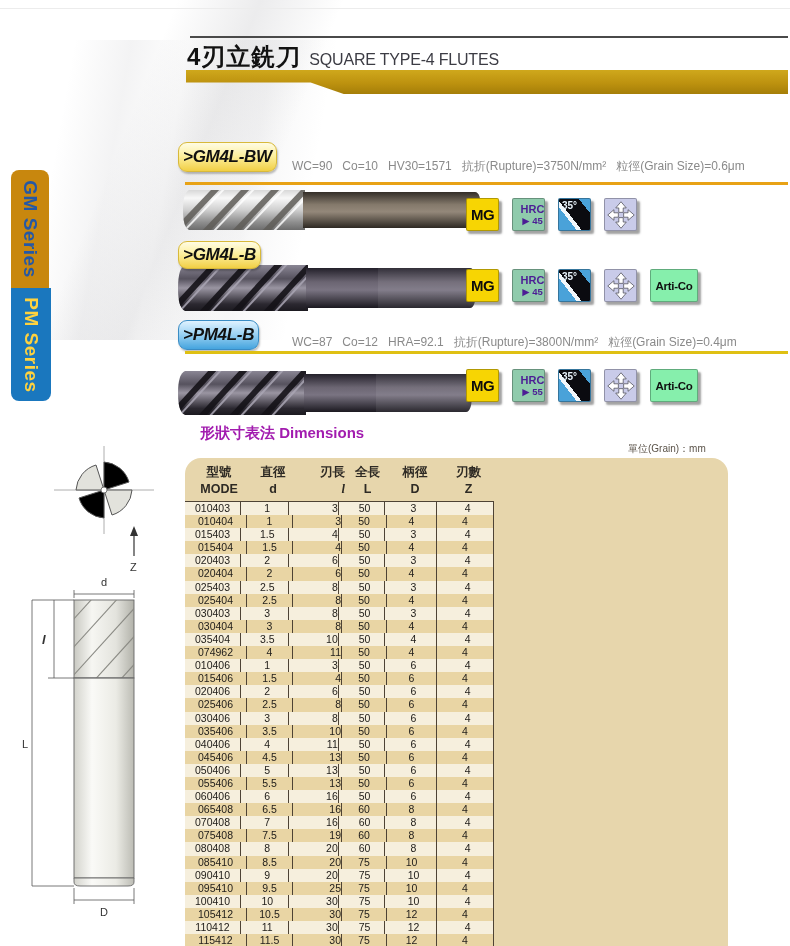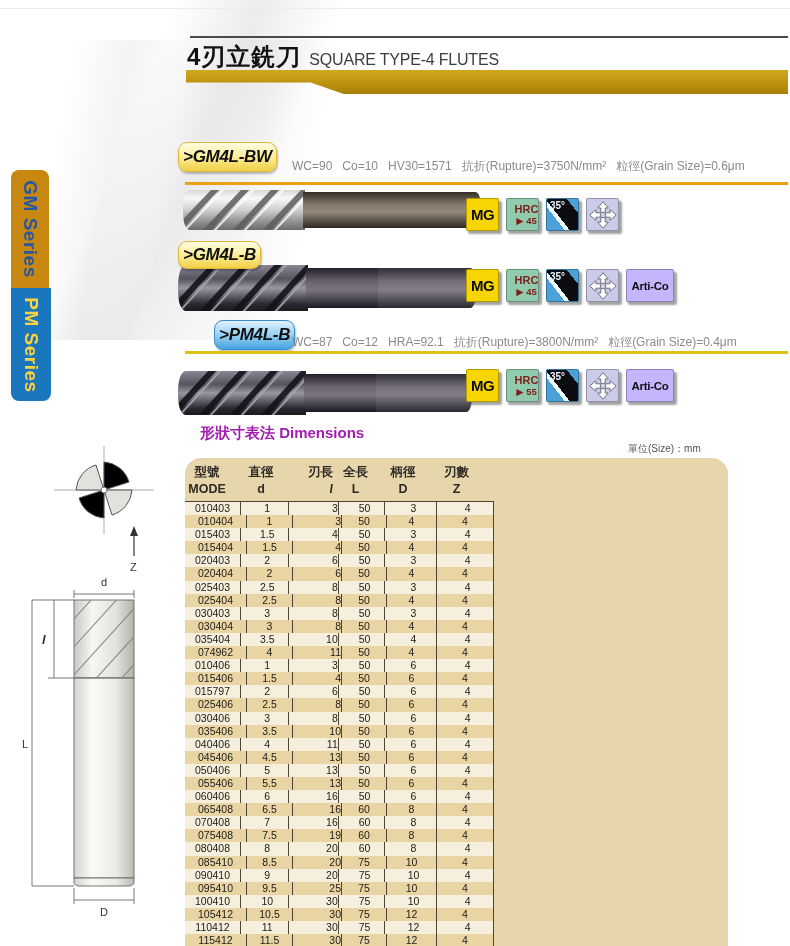--- a/index.html
+++ b/index.html
@@ -41,40 +41,40 @@
   .ptab.blue{background:linear-gradient(#dff2ff 0%,#9fd4f4 45%,#45a4de 100%);border:1px solid #3a8cc4;}
 
   .spec{position:absolute;font-size:12px;color:#8a8a8a;white-space:pre;letter-spacing:0;}
   .rule{position:absolute;left:185px;width:603px;height:3px;}
   #rule1{top:182px;background:#e8a215;}
   #rule3{top:351px;background:#dfc013;}
 
   .mill{position:absolute;}
 
   
-  .icon-row{position:absolute;left:466px;display:flex;gap:7px;}
+  .icon-row{position:absolute;left:466px;display:flex;gap:13px;}
   .badge{position:relative;width:33px;height:33px;border:1px solid rgba(0,0,0,.28);border-radius:2px;
     box-shadow:2.5px 3px 2px rgba(70,70,70,.5);display:flex;flex-direction:column;align-items:center;justify-content:center;box-sizing:border-box;}
   .badge-mg{background:#f7d503;font-weight:900;font-size:15px;color:#0c0c0c;letter-spacing:-.5px;}
-  .badge-hrc{background:#8fcbac;color:#7f1d1d;padding-left:8px;}
+  .badge-hrc{background:#8fcbac;color:#4c1d95;padding-left:8px;}
   .badge-hrc .t1{font-weight:900;font-size:11px;line-height:11px;}
   .badge-hrc .t2{font-weight:bold;font-size:9.5px;line-height:11px;}
   .badge-angle{background:#4aa2d9;overflow:hidden;}
   .badge-angle .stripe{position:absolute;inset:0;
     background:linear-gradient(52deg,rgba(0,0,0,0) 32%,#f2f7fb 32%,#f2f7fb 41%,#0b0b10 41%,#0b0b10 80%,rgba(0,0,0,0) 80%);}
   .badge-angle .angle-txt{position:absolute;left:3px;top:1px;color:#eaf4fc;font-size:10px;font-weight:bold;}
   .badge-cross{background:#c9cbe9;}
   .badge-cross svg{width:30px;height:30px;}
-  .badge-artico{background:#c4b5fd;width:48px;font-weight:900;font-size:11.5px;color:#101010;letter-spacing:-.3px;}
+  .badge-artico{background:#86efac;width:48px;font-weight:900;font-size:11.5px;color:#101010;letter-spacing:-.3px;}
 
   
   #dim-heading{position:absolute;left:200px;top:424px;font-size:15px;font-weight:bold;color:#a21caf;}
   #dim-unit{position:absolute;left:628px;top:442px;font-size:10px;color:#5a5248;}
   #dim-panel{position:absolute;left:185px;top:458px;width:543px;height:488px;background:#e7d6ac;border-radius:16px 16px 0 0;}
-  #dim-header{position:absolute;left:176px;top:464px;width:309px;}
+  #dim-header{position:absolute;left:188px;top:464px;width:309px;}
   .hrow{display:flex;}
   .hcell{text-align:center;font-weight:bold;color:#2e2a24;font-size:12.5px;line-height:17px;box-sizing:border-box;}
   .hcell.it{font-style:italic;font-family:"Liberation Serif",serif;}
   #dim-body{position:absolute;left:185px;top:501px;width:309px;border-top:1px solid #4e4335;}
   .trow{display:flex;height:13.1px;}
   .trow.even{background:#f6efdd;gap:6px;}
   .trow.odd{background:#e9d5a4;}
   .tcell{box-sizing:border-box;border-right:1px solid #4e4335;text-align:center;
     font-size:10.5px;line-height:13.1px;color:#23201c;}
   .c0{width:62px;}.c1{width:46px;}.c2{width:49px;text-align:right;}.c3{width:45px;}.c4{width:50px;}.c5{width:57px;}
@@ -229,21 +229,21 @@
             <path d="M2 17 L9 11 V14.5 H14 V19.5 H9 V23 Z"></path>
             <path d="M32 17 L25 23 V19.5 H20 V14.5 H25 V11 Z"></path>
           </g>
         </svg>
       </div>
       <div class="badge badge-artico">
         <span>Arti-Co</span>
       </div>
     </div>
 
-  <div class="ptab blue" style="top:320px;margin-left:36px;">
+  <div class="ptab blue" style="top:320px;">
     <span>&gt;PM4L-B</span>
   </div>
   <div class="spec" style="left:292px;top:334px;">WC=87   Co=12   HRA=92.1   抗折(Rupture)=3800N/mm²   粒徑(Grain Size)=0.4μm</div>
   <div class="rule" id="rule3"></div>
 
   <svg class="mill" style="left:178px;top:368px;" width="296" height="50" viewBox="0 0 296 50">
     <defs>
       <clipPath id="fc3">
           <path d="M7,3 h121 v44 h-121 q-7,-3 -7,-22 q0,-19 7,-22 z"></path>
         </clipPath>
@@ -289,21 +289,21 @@
       </div>
       <div class="badge badge-artico">
         <span>Arti-Co</span>
       </div>
     </div>
 
   <div id="dim-heading">
     <span>形狀寸表法</span>
     <span>Dimensions</span>
   </div>
-  <div id="dim-unit">單位(Size)：mm</div>
+  <div id="dim-unit">單位(Grain)：mm</div>
 
   <div id="dim-panel"></div>
   <div id="dim-header">
       <div class="hrow">
         <div class="hcell c0">型號</div>
         <div class="hcell c1">直徑</div>
         <div class="hcell c2">刃長</div>
         <div class="hcell c3">全長</div>
         <div class="hcell c4">柄徑</div>
         <div class="hcell c5">刃數</div>
@@ -424,21 +424,21 @@
       </div>
       <div class="trow odd">
         <div class="tcell c0">015406</div>
         <div class="tcell c1">1.5</div>
         <div class="tcell c2">4</div>
         <div class="tcell c3">50</div>
         <div class="tcell c4">6</div>
         <div class="tcell c5">4</div>
       </div>
       <div class="trow even">
-        <div class="tcell c0">015797</div>
+        <div class="tcell c0">020406</div>
         <div class="tcell c1">2</div>
         <div class="tcell c2">6</div>
         <div class="tcell c3">50</div>
         <div class="tcell c4">6</div>
         <div class="tcell c5">4</div>
       </div>
       <div class="trow odd">
         <div class="tcell c0">025406</div>
         <div class="tcell c1">2.5</div>
         <div class="tcell c2">8</div>

